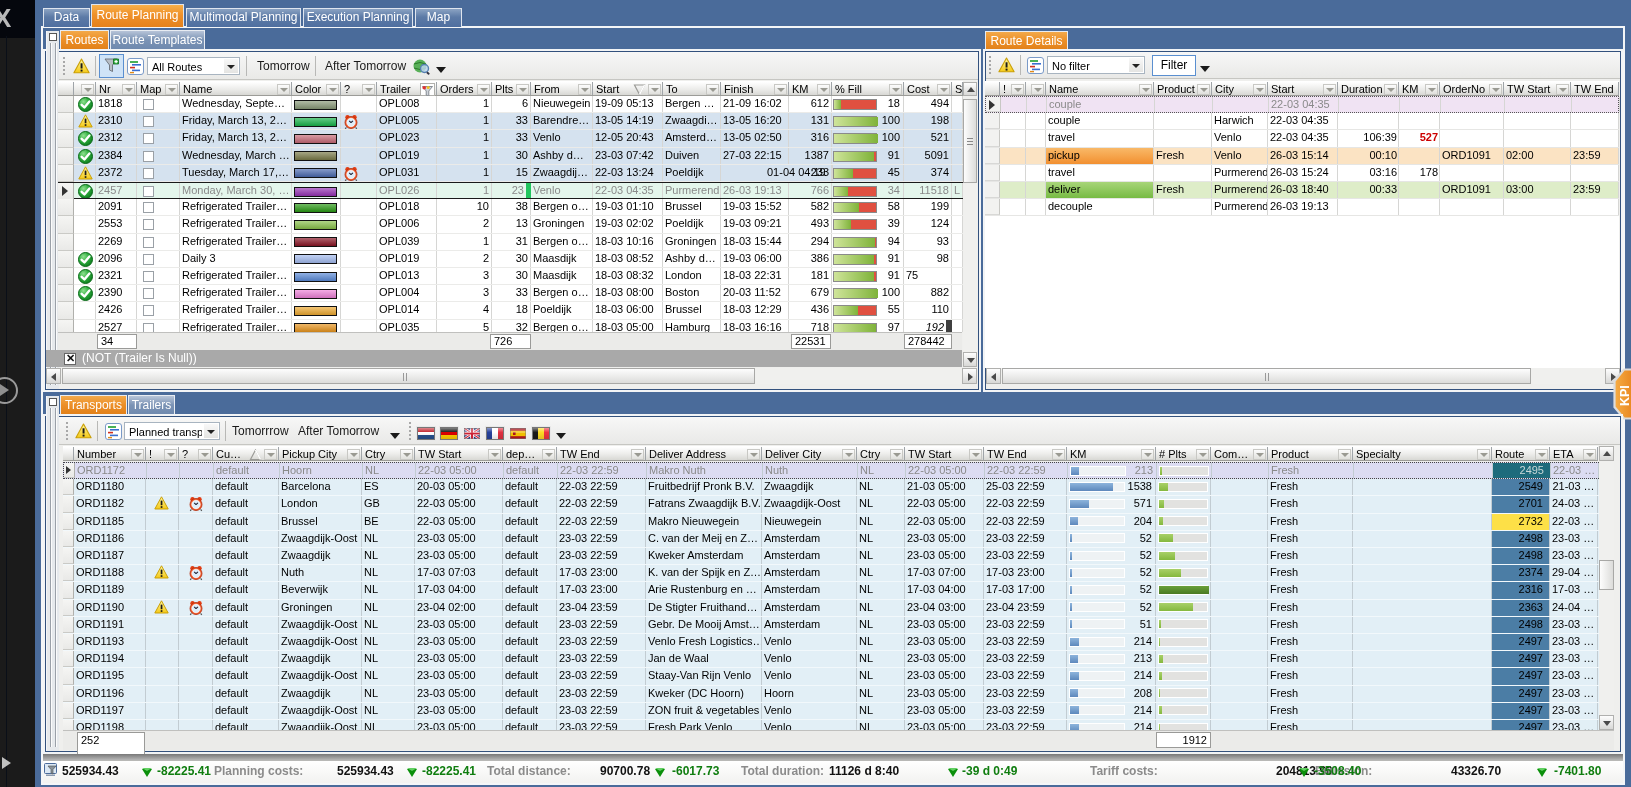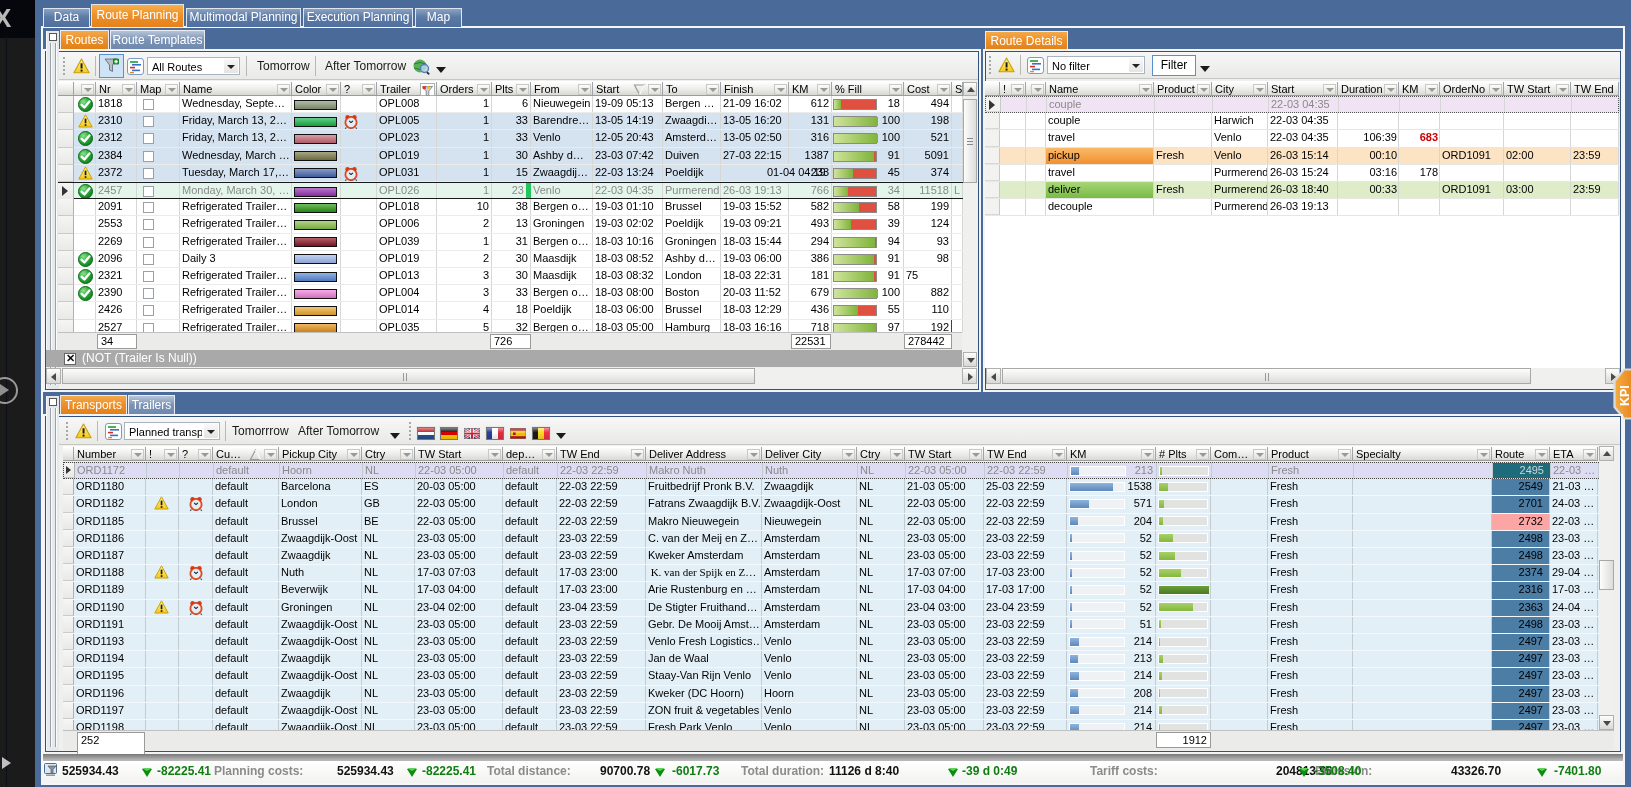--- a/index.html
+++ b/index.html
@@ -676,21 +676,21 @@
       <div class="abs" style="left:535px;top:0;width:70px;height:100%;border-right:1px solid #d6d6d4;padding:1px 2px 0 2px;text-align:left;overflow:hidden;white-space:nowrap;">18-03 05:00</div>
       <div class="abs" style="left:605px;top:0;width:58px;height:100%;border-right:1px solid #d6d6d4;padding:1px 2px 0 2px;text-align:left;overflow:hidden;white-space:nowrap;">Hamburg</div>
       <div class="abs" style="left:663px;top:0;width:68px;height:100%;border-right:1px solid #d6d6d4;padding:1px 2px 0 2px;text-align:left;overflow:hidden;white-space:nowrap;">18-03 16:16</div>
       <div class="abs" style="left:731px;top:0;width:43px;height:100%;border-right:1px solid #d6d6d4;padding:1px 2px 0 2px;text-align:right;overflow:hidden;white-space:nowrap;">718</div>
       <div class="abs" style="left:774px;top:0;width:46px;height:100%;padding:1px 0 0 1px;">
         <div style="position:relative;width:44px;height:11px;margin-top:2px;border:1px solid #8a8a8a;background:#e05040;">
           <div style="position:absolute;left:0;top:0;bottom:0;width:42px;background:linear-gradient(90deg,#cfe49a,#7fb33a);"></div>
         </div>
       </div>
       <div class="abs" style="left:820px;top:0;width:26px;height:100%;border-right:1px solid #d6d6d4;padding:1px 3px 0 0;text-align:right;">97</div>
-      <div class="abs" style="left:846px;top:0;width:48px;height:100%;border-right:1px solid #404040;padding:1px 2px 0 2px;text-align:right;overflow:hidden;white-space:nowrap;">192</div>
+      <div class="abs" style="left:846px;top:0;width:48px;height:100%;border-right:6px solid #404040;padding:1px 2px 0 2px;text-align:right;overflow:hidden;white-space:nowrap;font-style:italic;">192</div>
       <div class="abs" style="left:894px;top:0;width:11px;height:100%;border-right:1px solid #d6d6d4;padding:1px 2px 0 2px;text-align:left;overflow:hidden;white-space:nowrap;"></div>
     </div>
   </div>
 <div class="abs sb" style="left:963px;top:96px;width:14px;height:256px;"></div>
 <div class="abs sbtn" style="left:963px;top:82px;width:14px;height:14px;">
     <div class="arr-u" style="left:3px;top:4px;"></div>
   </div>
 <div class="abs sbtn" style="left:963px;top:352px;width:14px;height:15px;">
     <div class="arr-d" style="left:3px;top:5px;"></div>
   </div>
@@ -804,21 +804,21 @@
     </div>
     <div class="abs" style="left:0;top:34.4px;width:634px;height:17.2px;background:#fff;color:#000;border-bottom:1px solid #e6e6e4;">
       <div class="abs" style="left:0;top:0;width:15px;height:100%;background:#f2f2f0;border-right:1px solid #c8c8c4;border-bottom:1px solid #d8d8d6;"></div>
       <div class="abs" style="left:15px;top:0;width:26px;height:100%;border-right:1px solid #d6d6d4;padding:1px 1px 0 2px;text-align:left;overflow:hidden;white-space:nowrap;"></div>
       <div class="abs" style="left:41px;top:0;width:20px;height:100%;border-right:1px solid #d6d6d4;padding:1px 1px 0 2px;text-align:left;overflow:hidden;white-space:nowrap;"></div>
       <div class="abs" style="left:61px;top:0;width:108px;height:100%;border-right:1px solid #d6d6d4;padding:1px 1px 0 2px;text-align:left;overflow:hidden;white-space:nowrap;">travel</div>
       <div class="abs" style="left:169px;top:0;width:58px;height:100%;border-right:1px solid #d6d6d4;padding:1px 1px 0 2px;text-align:left;overflow:hidden;white-space:nowrap;"></div>
       <div class="abs" style="left:227px;top:0;width:56px;height:100%;border-right:1px solid #d6d6d4;padding:1px 1px 0 2px;text-align:left;overflow:hidden;white-space:nowrap;">Venlo</div>
       <div class="abs" style="left:283px;top:0;width:70px;height:100%;border-right:1px solid #d6d6d4;padding:1px 1px 0 2px;text-align:left;overflow:hidden;white-space:nowrap;">22-03 04:35</div>
       <div class="abs" style="left:353px;top:0;width:61px;height:100%;border-right:1px solid #d6d6d4;padding:1px 1px 0 2px;text-align:right;overflow:hidden;white-space:nowrap;">106:39</div>
-      <div class="abs" style="left:414px;top:0;width:41px;height:100%;border-right:1px solid #d6d6d4;padding:1px 1px 0 2px;text-align:right;overflow:hidden;white-space:nowrap;"><span style="color:#c00;font-weight:bold;">683</span></div>
+      <div class="abs" style="left:414px;top:0;width:41px;height:100%;border-right:1px solid #d6d6d4;padding:1px 1px 0 2px;text-align:right;overflow:hidden;white-space:nowrap;"><span style="color:#c00;font-weight:bold;">527</span></div>
       <div class="abs" style="left:455px;top:0;width:64px;height:100%;border-right:1px solid #d6d6d4;padding:1px 1px 0 2px;text-align:left;overflow:hidden;white-space:nowrap;"></div>
       <div class="abs" style="left:519px;top:0;width:67px;height:100%;border-right:1px solid #d6d6d4;padding:1px 1px 0 2px;text-align:left;overflow:hidden;white-space:nowrap;"></div>
       <div class="abs" style="left:586px;top:0;width:48px;height:100%;border-right:1px solid #d6d6d4;padding:1px 1px 0 2px;text-align:left;overflow:hidden;white-space:nowrap;"></div>
     </div>
     <div class="abs" style="left:0;top:51.599999999999994px;width:634px;height:17.2px;background:#fbe3c3;color:#000;border-bottom:1px solid #e6e6e4;">
       <div class="abs" style="left:0;top:0;width:15px;height:100%;background:#f2f2f0;border-right:1px solid #c8c8c4;border-bottom:1px solid #d8d8d6;"></div>
       <div class="abs" style="left:15px;top:0;width:26px;height:100%;border-right:1px solid #d6d6d4;padding:1px 1px 0 2px;text-align:left;overflow:hidden;white-space:nowrap;"></div>
       <div class="abs" style="left:41px;top:0;width:20px;height:100%;border-right:1px solid #d6d6d4;padding:1px 1px 0 2px;text-align:left;overflow:hidden;white-space:nowrap;"></div>
       <div class="abs" style="left:61px;top:0;width:108px;height:100%;border-right:1px solid #d6d6d4;padding:1px 1px 0 2px;text-align:left;overflow:hidden;white-space:nowrap;background:linear-gradient(#f9b968,#f29030);">pickup</div>
       <div class="abs" style="left:169px;top:0;width:58px;height:100%;border-right:1px solid #d6d6d4;padding:1px 1px 0 2px;text-align:left;overflow:hidden;white-space:nowrap;">Fresh</div>
@@ -1152,21 +1152,21 @@
       </div>
       <div class="abs" style="left:1062px;top:0;width:31px;height:100%;border-right:1px solid #c2ccd2;padding:1px 3px 0 0;text-align:right;">204</div>
       <div class="abs" style="left:1093px;top:0;width:55px;height:100%;border-right:1px solid #c2ccd2;padding:0 0 0 2px;">
         <div style="position:relative;width:50px;height:10px;margin-top:2.5px;background:#e2e2e0;border:1px solid #fff;">
           <div style="position:absolute;left:0;top:0;bottom:0;width:4px;background:linear-gradient(#a8d068,#84b83e);"></div>
         </div>
       </div>
       <div class="abs" style="left:1148px;top:0;width:57px;height:100%;border-right:1px solid #c2ccd2;padding:1px 2px 0 2px;text-align:left;overflow:hidden;white-space:nowrap;"></div>
       <div class="abs" style="left:1205px;top:0;width:85px;height:100%;border-right:1px solid #c2ccd2;padding:1px 2px 0 2px;text-align:left;overflow:hidden;white-space:nowrap;">Fresh</div>
       <div class="abs" style="left:1290px;top:0;width:139px;height:100%;border-right:1px solid #c2ccd2;padding:1px 2px 0 2px;text-align:left;overflow:hidden;white-space:nowrap;"></div>
-      <div class="abs" style="left:1429px;top:0;width:58px;height:100%;background:#fca5a5;color:#000;padding:1px 6px 0 3px;text-align:right;border-right:1px solid #c2ccd2;">2732</div>
+      <div class="abs" style="left:1429px;top:0;width:58px;height:100%;background:#fde047;color:#000;padding:1px 6px 0 3px;text-align:right;border-right:1px solid #c2ccd2;">2732</div>
       <div class="abs" style="left:1487px;top:0;width:48px;height:100%;border-right:1px solid #c2ccd2;padding:1px 2px 0 2px;text-align:left;overflow:hidden;white-space:nowrap;">22-03 …</div>
     </div>
     <div class="abs" style="left:0;top:68.8px;width:1536px;height:17.2px;background:#e2eff6;color:#000;border-bottom:1px solid #f2f8fb;">
       <div class="abs rowhdr" style="left:0;top:0;width:11px;height:100%;"></div>
       <div class="abs" style="left:11px;top:0;width:72px;height:100%;border-right:1px solid #c2ccd2;padding:1px 2px 0 2px;text-align:left;overflow:hidden;white-space:nowrap;">ORD1186</div>
       <div class="abs" style="left:83px;top:0;width:33px;height:100%;border-right:1px solid #c2ccd2;padding:1px 2px 0 2px;text-align:left;overflow:hidden;white-space:nowrap;padding-top:0;"></div>
       <div class="abs" style="left:116px;top:0;width:34px;height:100%;border-right:1px solid #c2ccd2;padding:1px 2px 0 2px;text-align:center;overflow:hidden;white-space:nowrap;padding:0;"></div>
       <div class="abs" style="left:150px;top:0;width:66px;height:100%;border-right:1px solid #c2ccd2;padding:1px 2px 0 2px;text-align:left;overflow:hidden;white-space:nowrap;">default</div>
       <div class="abs" style="left:216px;top:0;width:83px;height:100%;border-right:1px solid #c2ccd2;padding:1px 2px 0 2px;text-align:left;overflow:hidden;white-space:nowrap;">Zwaagdijk-Oost</div>
       <div class="abs" style="left:299px;top:0;width:53px;height:100%;border-right:1px solid #c2ccd2;padding:1px 2px 0 2px;text-align:left;overflow:hidden;white-space:nowrap;">NL</div>
@@ -1249,21 +1249,21 @@
           <circle cx="8" cy="8.5" r="4.2" fill="#ddeefa" stroke="#fff" stroke-width="0.7"></circle>
           <path d="M8 8.7 L6.2 6.9 M8 8.7 L9.9 6.8" stroke="#223" stroke-width="1.1" fill="none"></path>
           <path d="M3.4 13.4 L2.2 14.8 M12.6 13.4 L13.8 14.8" stroke="#555" stroke-width="1.2"></path>
         </svg></div>
       <div class="abs" style="left:150px;top:0;width:66px;height:100%;border-right:1px solid #c2ccd2;padding:1px 2px 0 2px;text-align:left;overflow:hidden;white-space:nowrap;">default</div>
       <div class="abs" style="left:216px;top:0;width:83px;height:100%;border-right:1px solid #c2ccd2;padding:1px 2px 0 2px;text-align:left;overflow:hidden;white-space:nowrap;">Nuth</div>
       <div class="abs" style="left:299px;top:0;width:53px;height:100%;border-right:1px solid #c2ccd2;padding:1px 2px 0 2px;text-align:left;overflow:hidden;white-space:nowrap;">NL</div>
       <div class="abs" style="left:352px;top:0;width:88px;height:100%;border-right:1px solid #c2ccd2;padding:1px 2px 0 2px;text-align:left;overflow:hidden;white-space:nowrap;">17-03 07:03</div>
       <div class="abs" style="left:440px;top:0;width:54px;height:100%;border-right:1px solid #c2ccd2;padding:1px 2px 0 2px;text-align:left;overflow:hidden;white-space:nowrap;">default</div>
       <div class="abs" style="left:494px;top:0;width:89px;height:100%;border-right:1px solid #c2ccd2;padding:1px 2px 0 2px;text-align:left;overflow:hidden;white-space:nowrap;">17-03 23:00</div>
-      <div class="abs" style="left:583px;top:0;width:116px;height:100%;border-right:1px solid #c2ccd2;padding:1px 2px 0 2px;text-align:center;overflow:hidden;white-space:nowrap;font-family:Liberation Serif, serif;">K. van der Spijk en Z…</div>
+      <div class="abs" style="left:583px;top:0;width:116px;height:100%;border-right:1px solid #c2ccd2;padding:1px 2px 0 2px;text-align:left;overflow:hidden;white-space:nowrap;">K. van der Spijk en Z…</div>
       <div class="abs" style="left:699px;top:0;width:95px;height:100%;border-right:1px solid #c2ccd2;padding:1px 2px 0 2px;text-align:left;overflow:hidden;white-space:nowrap;">Amsterdam</div>
       <div class="abs" style="left:794px;top:0;width:48px;height:100%;border-right:1px solid #c2ccd2;padding:1px 2px 0 2px;text-align:left;overflow:hidden;white-space:nowrap;">NL</div>
       <div class="abs" style="left:842px;top:0;width:79px;height:100%;border-right:1px solid #c2ccd2;padding:1px 2px 0 2px;text-align:left;overflow:hidden;white-space:nowrap;">17-03 07:00</div>
       <div class="abs" style="left:921px;top:0;width:83px;height:100%;border-right:1px solid #c2ccd2;padding:1px 2px 0 2px;text-align:left;overflow:hidden;white-space:nowrap;">17-03 23:00</div>
       <div class="abs" style="left:1004px;top:0;width:58px;height:100%;padding:0 0 0 2px;">
         <div style="position:relative;width:56px;height:10px;margin-top:2.5px;background:#eef2f4;border:1px solid #fff;">
           <div style="position:absolute;left:0;top:0;bottom:0;width:2px;background:linear-gradient(#8db4dc,#5d88bc);"></div>
         </div>
       </div>
       <div class="abs" style="left:1062px;top:0;width:31px;height:100%;border-right:1px solid #c2ccd2;padding:1px 3px 0 0;text-align:right;">52</div>

